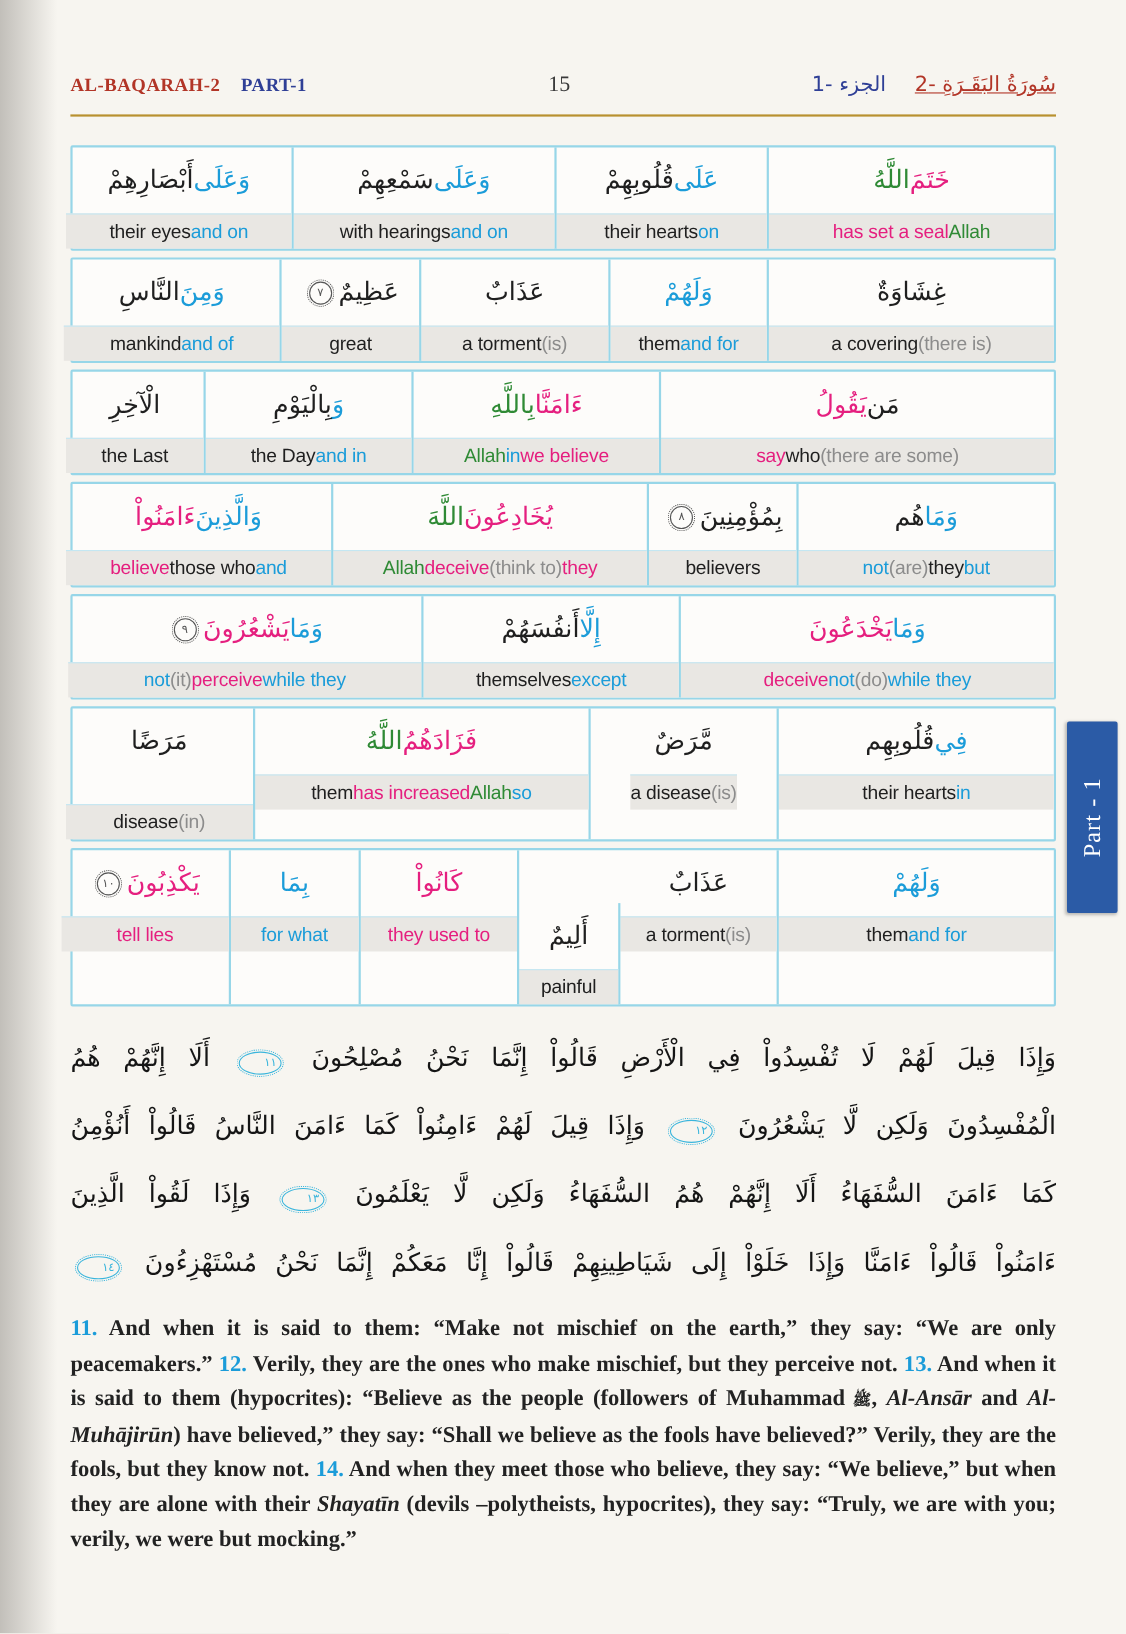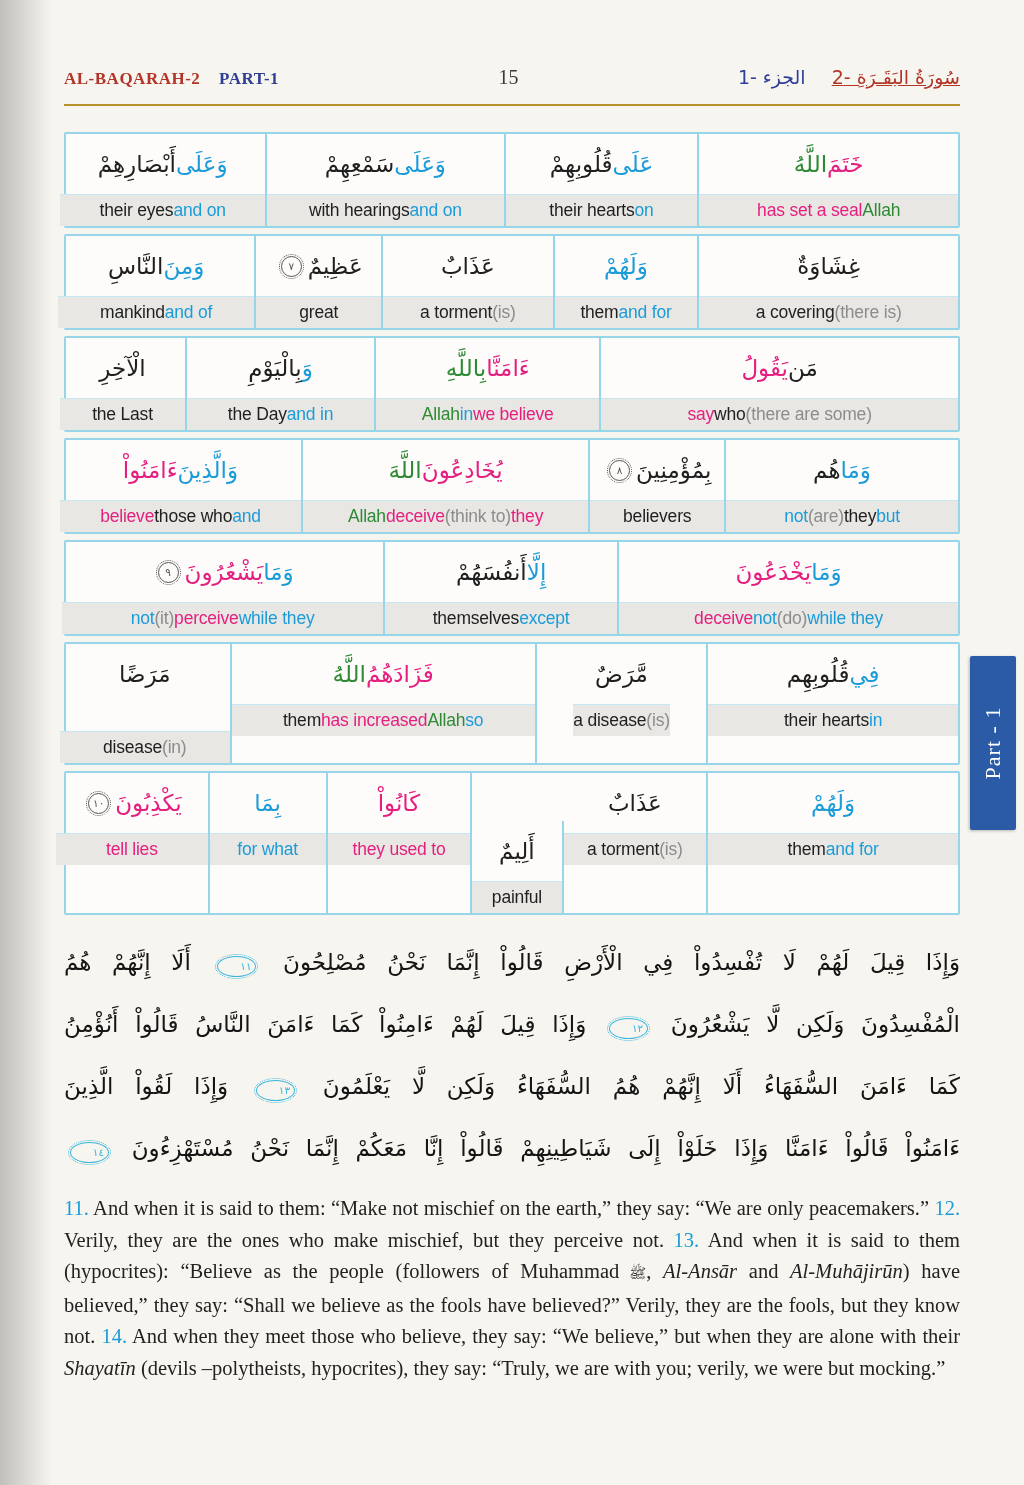--- a/index.html
+++ b/index.html
@@ -41,21 +41,21 @@
   .ayah.c-cyan{color:var(--cyan);padding-left:18px;}
 
   
   #quran-lines{margin-top:16px;direction:rtl;}
   .quran-line{height:62px;line-height:62px;font-family:"DejaVu Sans",sans-serif;font-size:23px;
     color:#151515;text-align:justify;text-align-last:justify;white-space:nowrap;overflow:hidden;}
   .quran-line .ayah{top:0;}
 
   
   #translation{margin:14px 0 0 0;font-family:"Liberation Serif",serif;font-size:20.5px;
-    line-height:31.5px;color:#222;text-align:justify;}
+    line-height:31.5px;color:#222;text-align:justify;font-weight:bold;}
 
   
   .part-tab{position:absolute;top:656px;right:8px;width:46px;height:174px;background:var(--tab);
     border-radius:2px;display:flex;align-items:center;justify-content:center;box-shadow:-1px 1px 3px rgba(0,0,0,.25);}
   .part-tab span{transform:rotate(-90deg);white-space:nowrap;color:#fff;
     font-family:"Liberation Serif",serif;font-size:22px;letter-spacing:1px;}
 </style>
 </head>
 <body>
 

